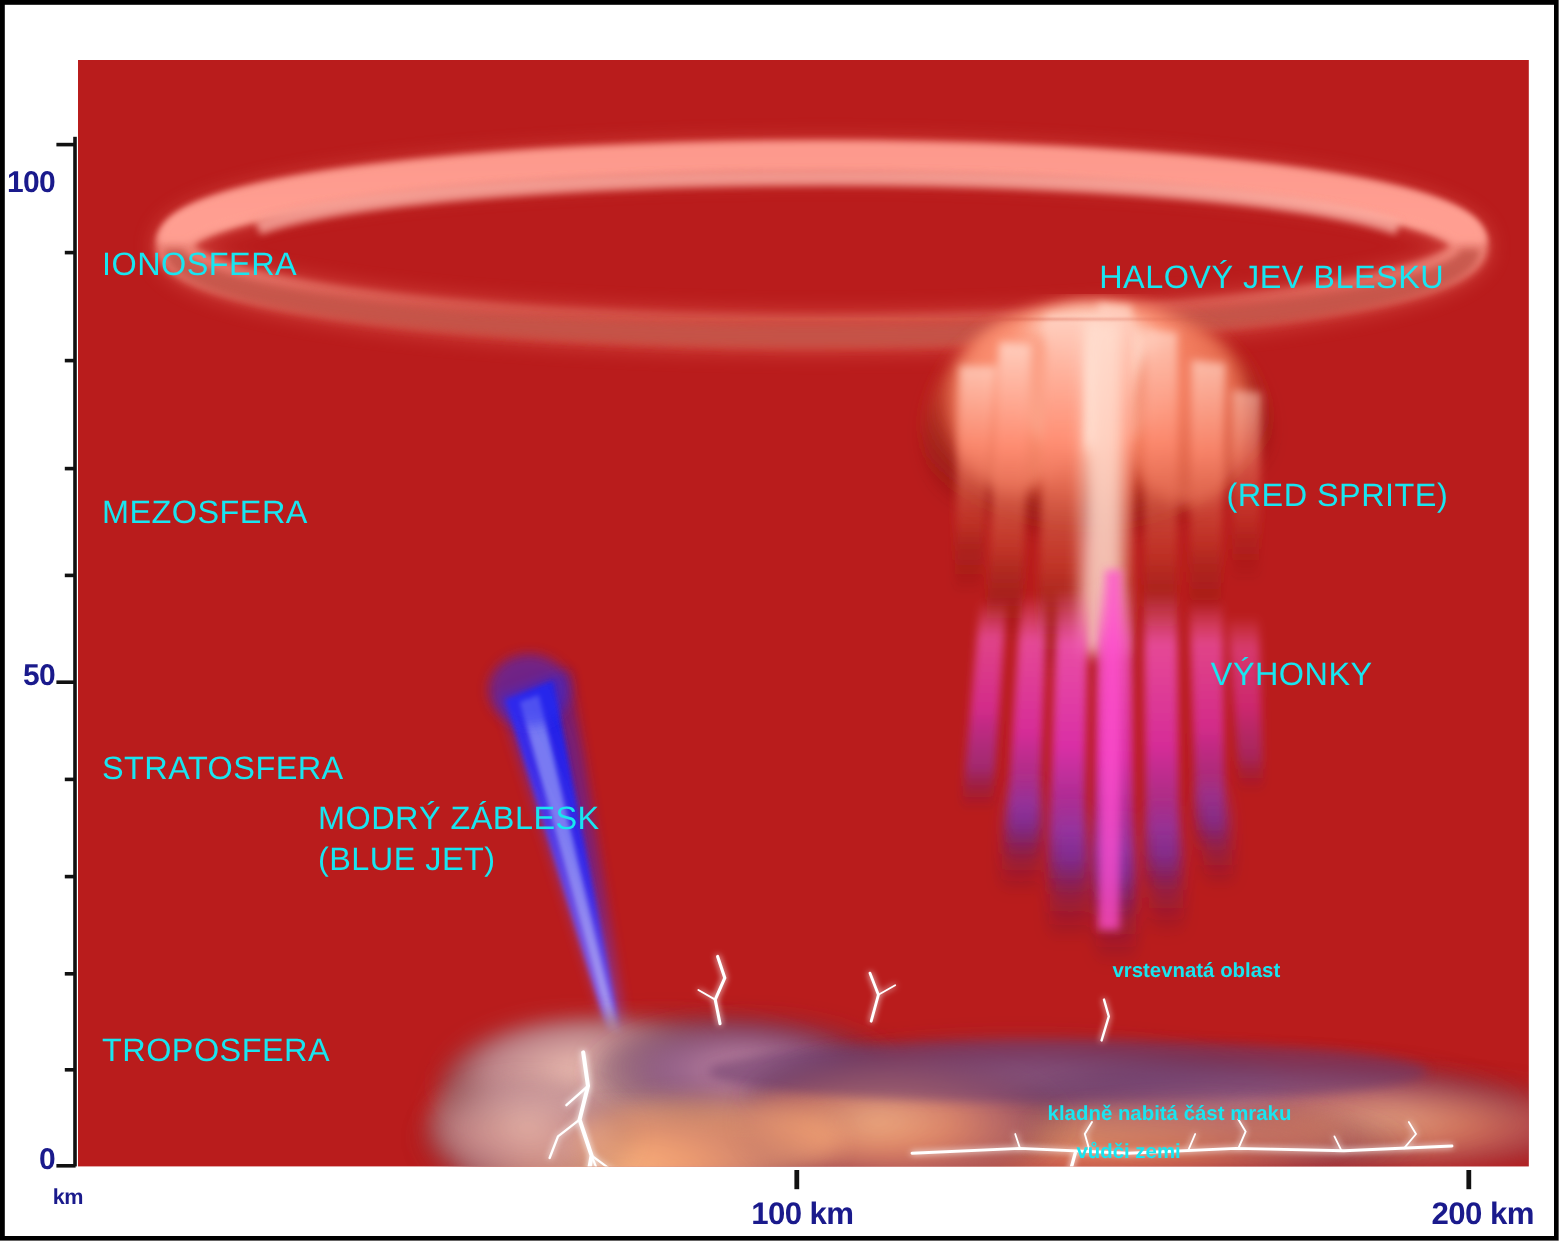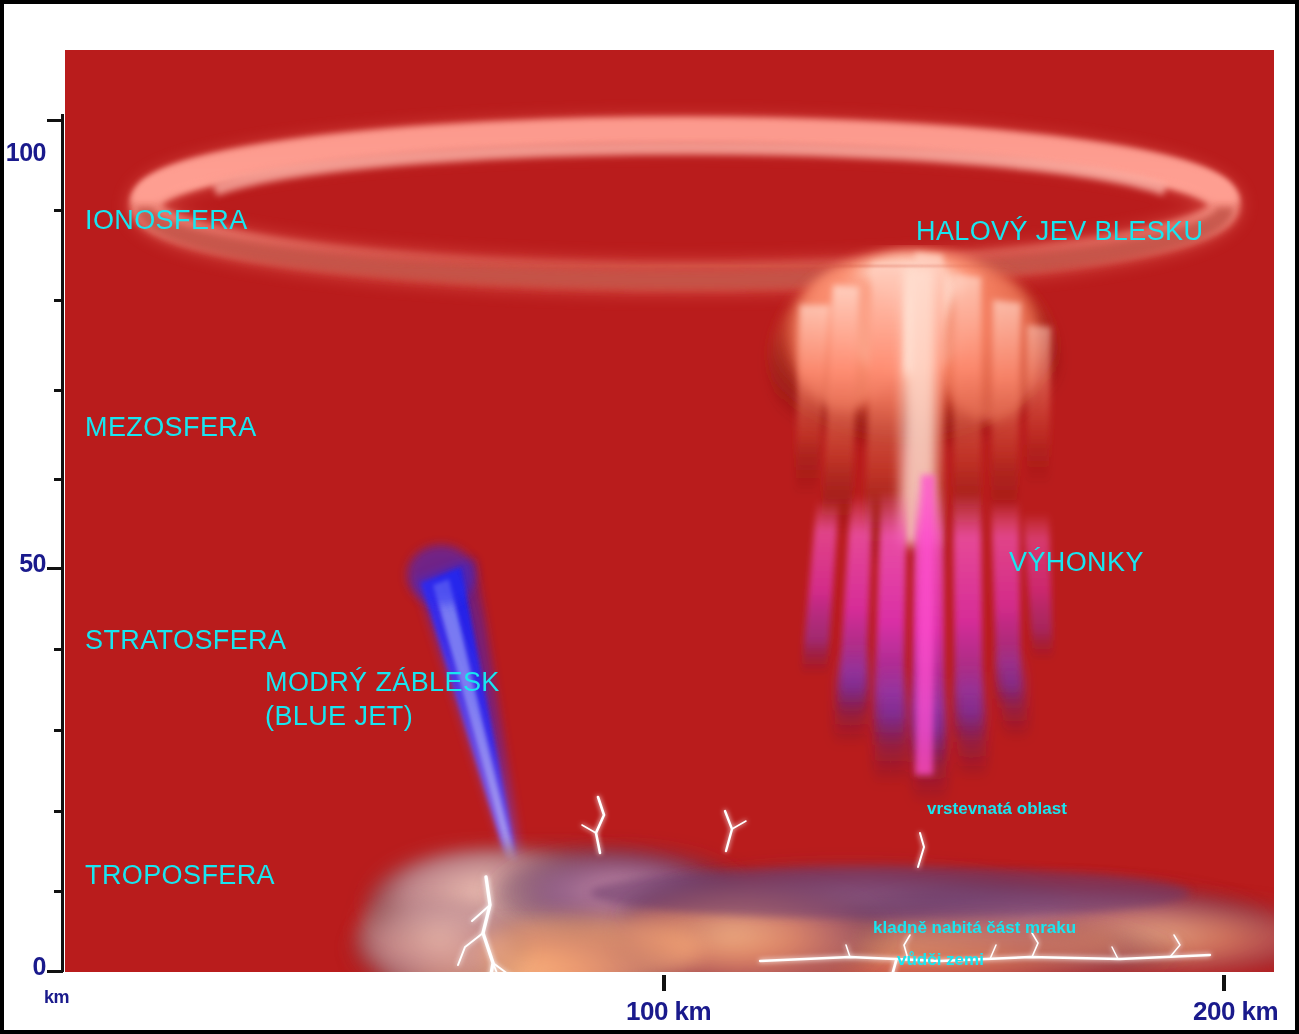--- a/index.html
+++ b/index.html
@@ -372,20 +372,21 @@
     <div style="position:absolute;left:320px;top:215px;width:700px;height:2px;
                 background:linear-gradient(to right,rgba(200,70,55,0),rgba(214,90,70,.75),rgba(200,70,55,0));
                 filter:blur(1px);"></div>
 
     <div class="label caps" style="left:20px;  top:155px;">IONOSFERA</div>
     <div class="label caps" style="left:20px;  top:362px;">MEZOSFERA</div>
     <div class="label caps" style="left:20px;  top:575px;">STRATOSFERA</div>
     <div class="label caps" style="left:20px;  top:810px;">TROPOSFERA</div>
 
     <div class="label caps" style="left:851px; top:166px;">HALOVÝ JEV BLESKU</div>
+    <div class="label caps" style="left:957px; top:348px;">(RED SPRITE)</div>
     <div class="label caps" style="left:944px; top:497px;text-align:right;">VÝHONKY</div>
 
     <div class="label caps" style="left:200px; top:617px;">MODRÝ ZÁBLESK</div>
     <div class="label caps" style="left:200px; top:651px;">(BLUE JET)</div>
 
     <div class="label lower" style="left:862px; top:749px;">vrstevnatá oblast</div>
     <div class="label lower" style="left:808px; top:868px;">kladně nabitá část mraku</div>
     <div class="label lower" style="left:808px; top:900px;margin-left:24px;">vůdči zemi</div>
 
   </div>

